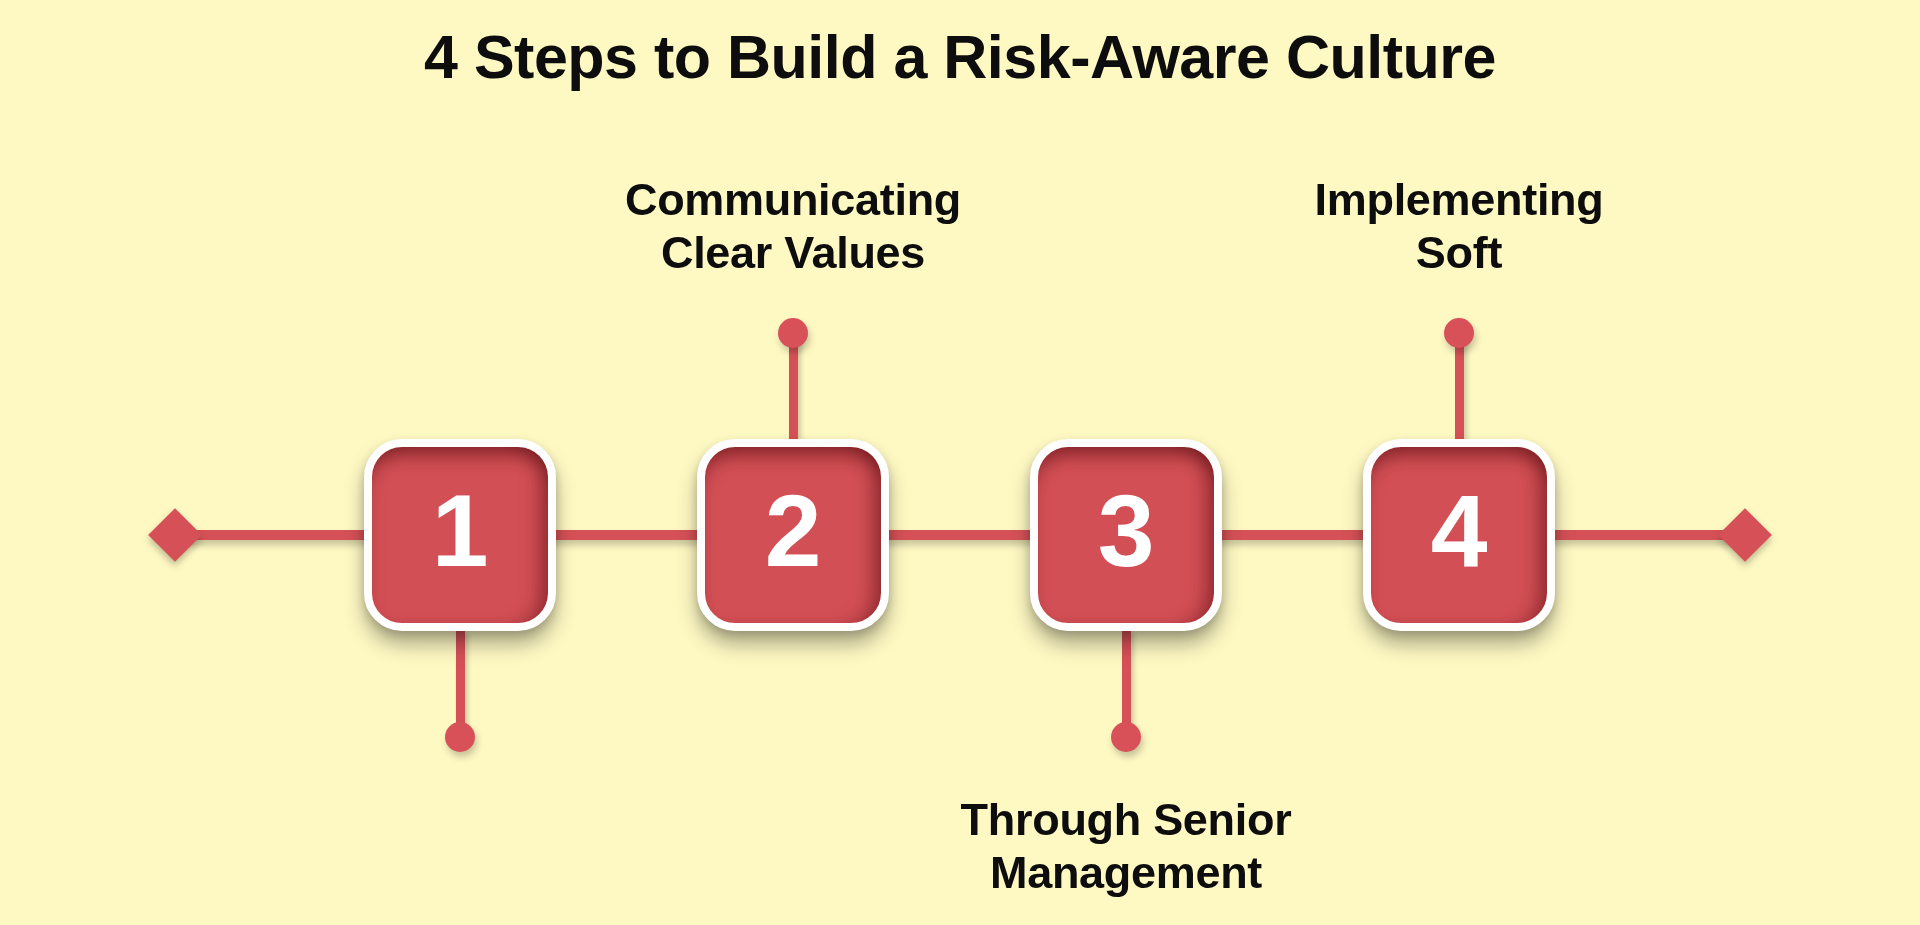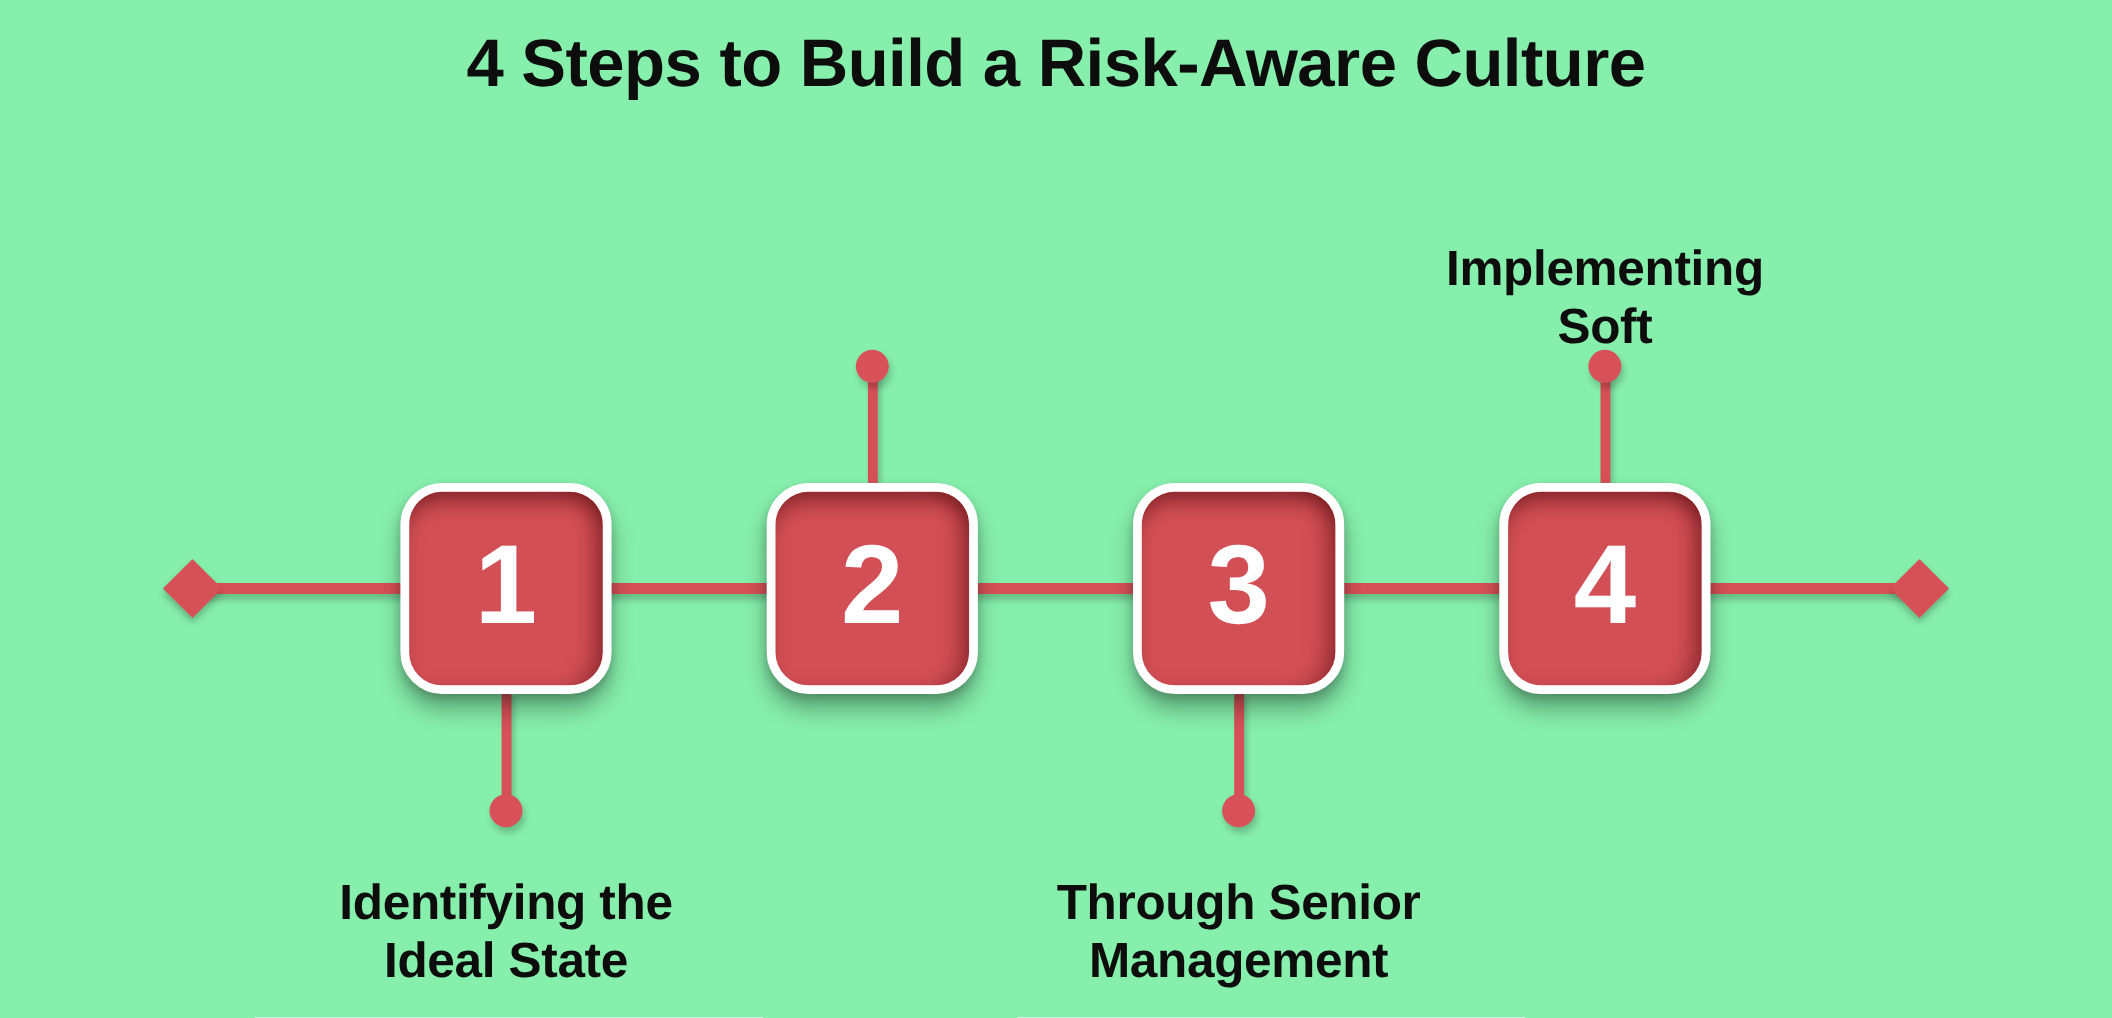--- a/index.html
+++ b/index.html
@@ -4,21 +4,21 @@
 <style>
   html, body {
     margin: 0;
     padding: 0;
     background: #ffffff;
   }
   .canvas {
     position: relative;
     width: 1920px;
     height: 925px;
-    background: #86efac;
+    background: #fef9c3;
     overflow: hidden;
     font-family: "Liberation Sans", "DejaVu Sans", sans-serif;
   }
 
   
   .title {
     position: absolute;
     top: 22px;
     left: 0;
     width: 100%;
@@ -124,46 +124,46 @@
     font-weight: 700;
     color: #0d0d0d;
     white-space: pre-line;
     letter-spacing: -0.3px;
   }
   .step-label.above { top: 173px; }
   .step-label.below { top: 793px; }
   .label-1 { left: 200px; }
   .label-2 { left: 533px; }
   .label-3 { left: 866px; text-align: center; }
-  .label-4 { left: 1199px; margin-top: 44px; }
+  .label-4 { left: 1199px; }
 </style>
 </head>
 <body>
 
 <div class="canvas">
 
   <h1 class="title">4 Steps to Build a Risk-Aware Culture</h1>
 
   <div class="timeline-line"></div>
   <div class="diamond start"></div>
   <div class="diamond end"></div>
 
   <div class="stem below stem-1"></div>
   <div class="dot below dot-1"></div>
   <div class="step-box box-1">
     <span class="step-number">1</span>
   </div>
-  <div class="step-label below label-1">Identifying the
-Ideal State</div>
 
   <div class="stem above stem-2"></div>
   <div class="dot above dot-2"></div>
   <div class="step-box box-2">
     <span class="step-number">2</span>
   </div>
+  <div class="step-label above label-2">Communicating
+Clear Values</div>
 
   <div class="stem below stem-3"></div>
   <div class="dot below dot-3"></div>
   <div class="step-box box-3">
     <span class="step-number">3</span>
   </div>
   <div class="step-label below label-3">Through Senior
 Management</div>
 
   <div class="stem above stem-4"></div>

